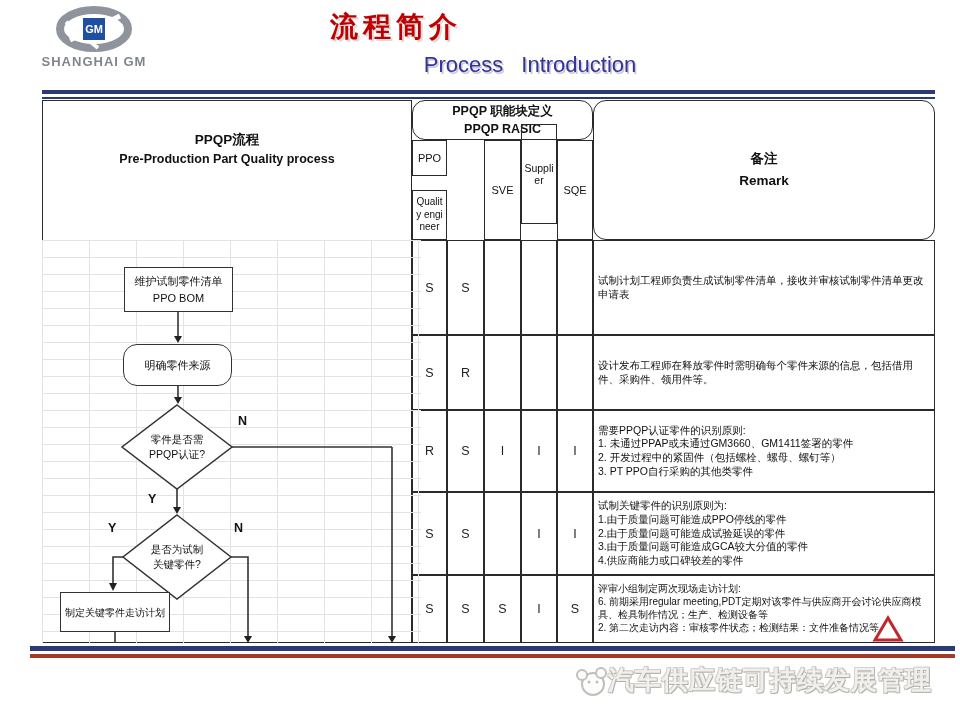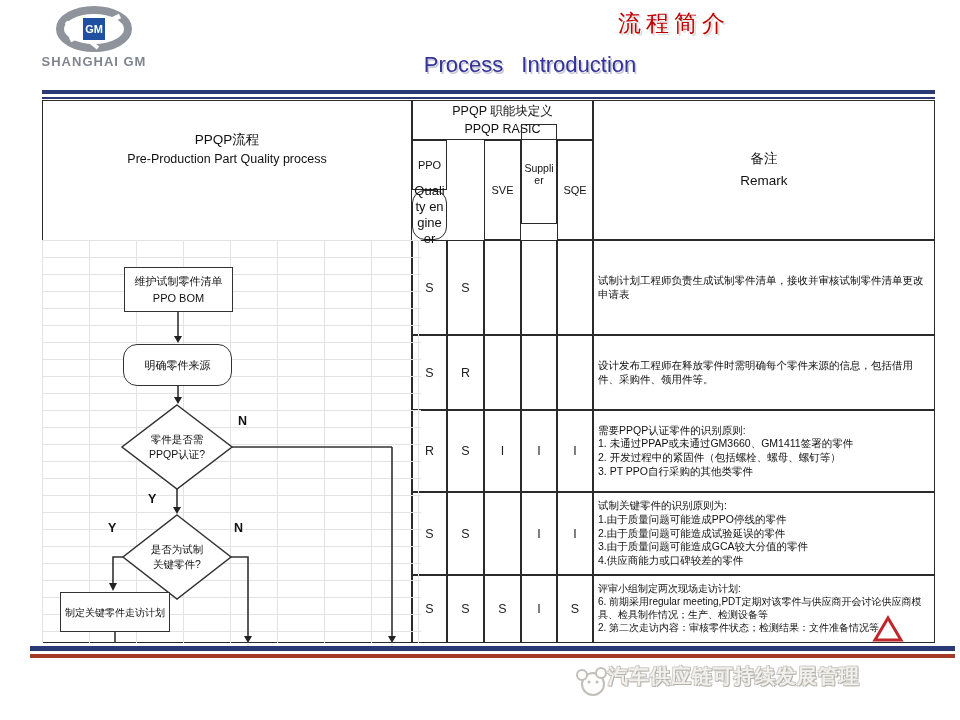--- a/index.html
+++ b/index.html
@@ -3,37 +3,37 @@
 <meta charset="utf-8">
 <style>
   html,body{margin:0;padding:0;background:#ffffff;}
   .slide{position:relative;width:960px;height:720px;background:#ffffff;overflow:hidden;
          font-family:"Liberation Sans",sans-serif;color:#111;}
 
   
   .logo-wrap{position:absolute;left:36px;top:6px;width:116px;height:64px;text-align:center;}
   .brand-text{position:absolute;left:0;top:48px;width:116px;font-size:13px;font-weight:bold;
               color:#80858d;letter-spacing:1px;}
-  .title-cn{position:absolute;left:330px;top:8px;width:400px;text-align:right;
-            font-family:"DejaVu Serif",serif;font-size:23px;font-weight:normal;color:#C00000;
+  .title-cn{position:absolute;left:330px;top:8px;width:400px;text-align:left;
+            font-family:"DejaVu Serif",serif;font-size:28px;font-weight:bold;color:#C00000;
             letter-spacing:5px;text-shadow:2px 2px 1px #d8d8d8;}
   .title-en{position:absolute;left:330px;top:52px;width:400px;text-align:center;
             font-size:22px;font-weight:normal;color:#333399;word-spacing:12px;
             text-shadow:1.5px 1.5px 0 #c9c9d6;}
   .divider-a{position:absolute;left:42px;top:90px;width:893px;height:4px;background:#2B3A74;}
   .divider-b{position:absolute;left:42px;top:97px;width:893px;height:2px;background:#2B3A74;}
 
   
   .cell{position:absolute;border:1px solid #2a2a2a;box-sizing:border-box;}
   .hcenter{display:flex;flex-direction:column;align-items:center;justify-content:center;
            text-align:center;}
-  .bold{font-weight:normal;}
+  .bold{font-weight:bold;border-radius:13px;}
   .rasic-head{font-size:12.5px;line-height:1.45;}
   .role{font-size:11px;}
-  .role-small{font-size:13px;line-height:1.25;word-break:break-all;padding:1px;border-radius:13px;}
+  .role-small{font-size:10px;line-height:1.25;word-break:break-all;padding:1px;}
   .matrix-cell{display:flex;align-items:center;justify-content:center;font-size:12.5px;color:#222;}
   .remark-cell{font-size:10.5px;line-height:1.3;padding:2px 4px;white-space:pre-wrap;
                display:flex;align-items:center;color:#111;}
   .remark-cell.tight{font-size:10px;line-height:1.28;}
 
   
   .flow-area{position:absolute;left:42px;top:240px;width:370px;height:403px;overflow:hidden;
     background-image:
       repeating-linear-gradient(to right,#e3e3e3 0 1px,transparent 1px 47px),
       repeating-linear-gradient(to bottom,#e3e3e3 0 1px,transparent 1px 17px); padding-left: 9px;}
@@ -41,21 +41,21 @@
   .fbox{position:absolute;border:1.4px solid #333;background:#ffffff;box-sizing:border-box;
         display:flex;align-items:center;justify-content:center;text-align:center;
         font-size:11px;line-height:1.5;white-space:pre-wrap;}
   .dtext{position:absolute;display:flex;align-items:center;justify-content:center;
          text-align:center;font-size:10.5px;line-height:1.45;white-space:pre-wrap;}
   .branch-label{position:absolute;font-size:12.5px;font-weight:bold;color:#111;}
 
   
   .foot-navy{position:absolute;left:30px;top:646px;width:925px;height:5px;background:#2B3A74;}
   .foot-red{position:absolute;left:30px;top:654px;width:925px;height:4px;background:#A33A28;}
-  .watermark{position:absolute;left:608px;top:663px;width:340px;font-size:20px;font-weight:bold;
+  .watermark{position:absolute;left:608px;top:663px;width:340px;font-size:26px;font-weight:bold;
              color:#f2f0ec;letter-spacing:1px;
              text-shadow:1px 1px 0 #b3b0aa,-1px -1px 0 #d6d3ce,1px -1px 0 #c4c1bc,-1px 1px 0 #c4c1bc;}
   .tri{position:absolute;left:872px;top:615px;}
   .mascot{position:absolute;left:574px;top:666px;}
 </style>
 </head>
 <body>
 
 <div class="slide">
 
@@ -80,21 +80,21 @@
       <div class="bold" style="font-size:13.5px;">PPQP流程</div>
       <div class="bold" style="font-size:12.5px;margin-top:3px;">Pre-Production Part Quality process</div>
     </div>
   </div>
 
   <div class="cell hcenter rasic-head bold" style="left:412px;top:100px;width:181px;height:40px;">
     <div>PPQP 职能块定义</div>
     <div>PPQP RASIC</div>
   </div>
 
-  <div class="cell hcenter role" style="left:412px;top:140px;width:35px;height:50px;">PPO</div>
+  <div class="cell hcenter role" style="left:412px;top:140px;width:35px;height:36px;">PPO</div>
   <div class="cell hcenter role-small" style="left:412px;top:190px;width:35px;height:50px;">Quality engineer</div>
   <div class="cell hcenter role" style="left:484px;top:140px;width:37px;height:100px;">SVE</div>
   <div class="cell hcenter role" style="left:521px;top:124px;width:36px;height:100px;font-size:10.5px;word-break:break-all;padding:1px;">Supplier</div>
   <div class="cell hcenter role" style="left:557px;top:140px;width:36px;height:100px;">SQE</div>
 
   <div class="cell hcenter bold" style="left:593px;top:100px;width:342px;height:140px;font-size:13.5px;line-height:1.6;">
     <div>备注</div>
     <div>Remark</div>
   </div>
 

